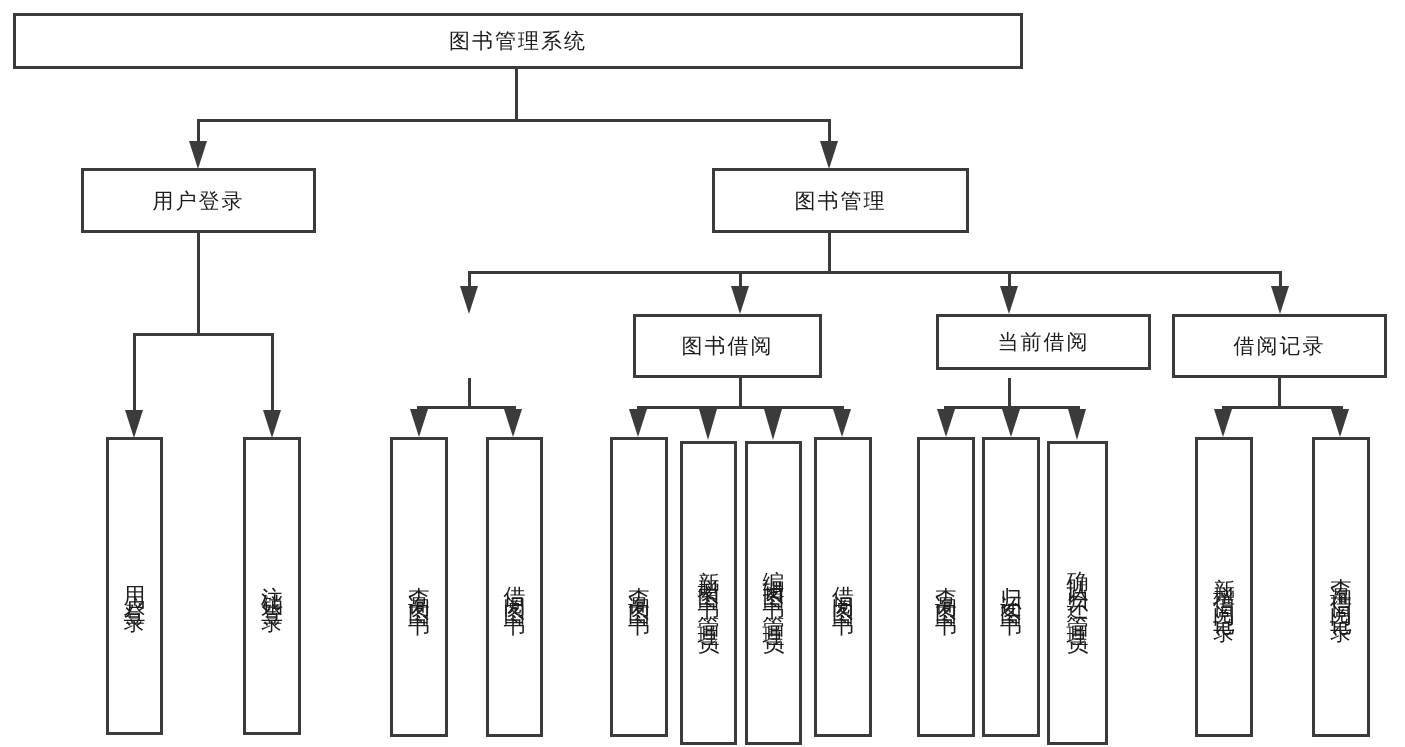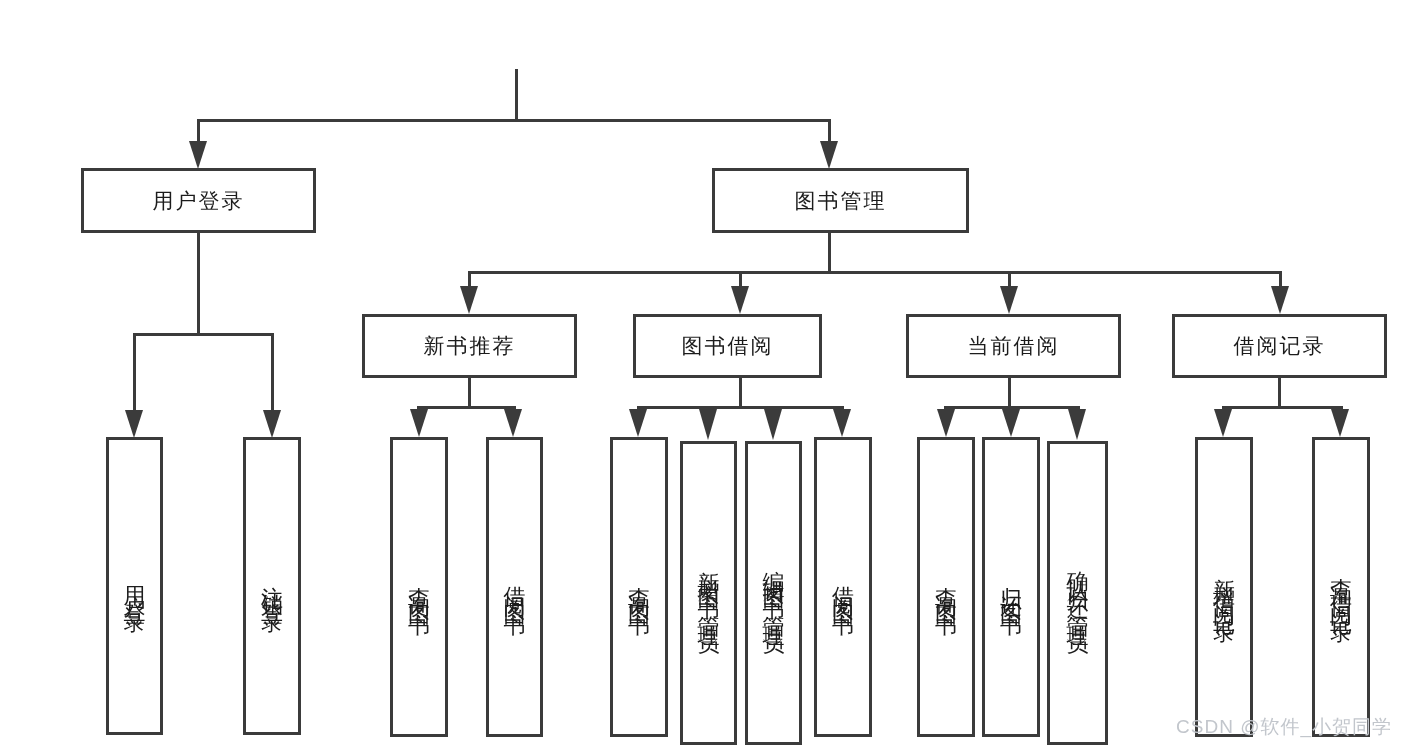--- a/index.html
+++ b/index.html
@@ -33,20 +33,23 @@
   .wm{
     position:absolute;right:13px;top:714px;font-size:19px;
     color:var(--wm);letter-spacing:1px;white-space:nowrap;
   }
 </style>
 </head>
 <body>
 
 <div class="stage">
 
+  <div class="box" style="left:13px;top:13px;width:1010px;height:56px;">
+    <span>图书管理系统</span>
+  </div>
 
   <div class="vl" style="left:515px;top:69px;height:51px;"></div>
   <div class="hl" style="left:197px;top:119px;width:634px;"></div>
   <div class="vl" style="left:197px;top:121px;height:22px;"></div>
   <div class="ah" style="left:198px;top:141px;"></div>
   <div class="vl" style="left:828px;top:121px;height:22px;"></div>
   <div class="ah" style="left:829px;top:141px;"></div>
 
   <div class="box" style="left:81px;top:168px;width:235px;height:65px;">
     <span>用户登录</span>
@@ -66,27 +69,24 @@
   <div class="hl" style="left:468px;top:271px;width:814px;"></div>
   <div class="vl" style="left:468px;top:273px;height:15px;"></div>
   <div class="ah" style="left:469px;top:286px;"></div>
   <div class="vl" style="left:739px;top:273px;height:15px;"></div>
   <div class="ah" style="left:740px;top:286px;"></div>
   <div class="vl" style="left:1008px;top:273px;height:15px;"></div>
   <div class="ah" style="left:1009px;top:286px;"></div>
   <div class="vl" style="left:1279px;top:273px;height:15px;"></div>
   <div class="ah" style="left:1280px;top:286px;"></div>
 
-  <div class="box" style="left:362px;top:314px;width:215px;height:64px;">
-    <span>新书推荐</span>
-  </div>
   <div class="box" style="left:633px;top:314px;width:189px;height:64px;">
     <span>图书借阅</span>
   </div>
-  <div class="box" style="left:906px;top:314px;width:215px;height:64px;">
+  <div class="box" style="left:936px;top:314px;width:215px;height:56px;">
     <span>当前借阅</span>
   </div>
   <div class="box" style="left:1172px;top:314px;width:215px;height:64px;">
     <span>借阅记录</span>
   </div>
 
   <div class="vl" style="left:468px;top:378px;height:31px;"></div>
   <div class="hl" style="left:417px;top:406px;width:99px;"></div>
   <div class="ah" style="left:419px;top:409px;"></div>
   <div class="ah" style="left:513px;top:409px;"></div>
@@ -146,15 +146,14 @@
     <span>确认归还（管理员）</span>
   </div>
 
   <div class="box vbox" style="left:1195px;top:437px;width:58px;height:300px;">
     <span>新增借阅记录</span>
   </div>
   <div class="box vbox" style="left:1312px;top:437px;width:58px;height:300px;">
     <span>查询借阅记录</span>
   </div>
 
-  <div class="wm">CSDN @软件_小贺同学</div>
 
 </div>
 
 </body></html>

